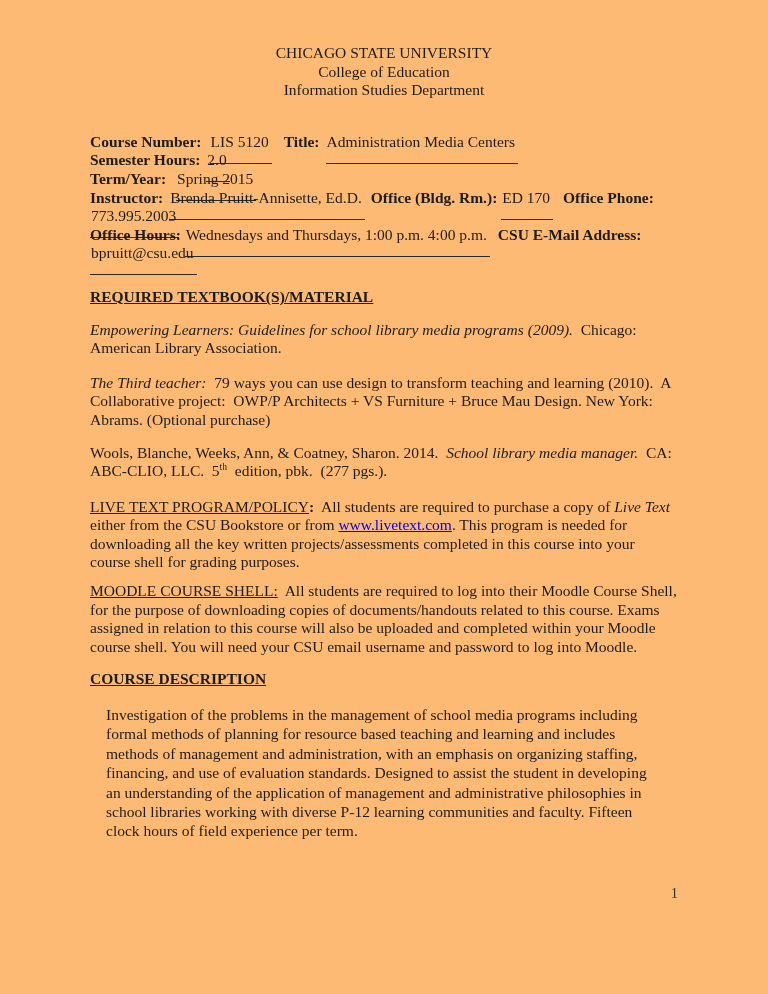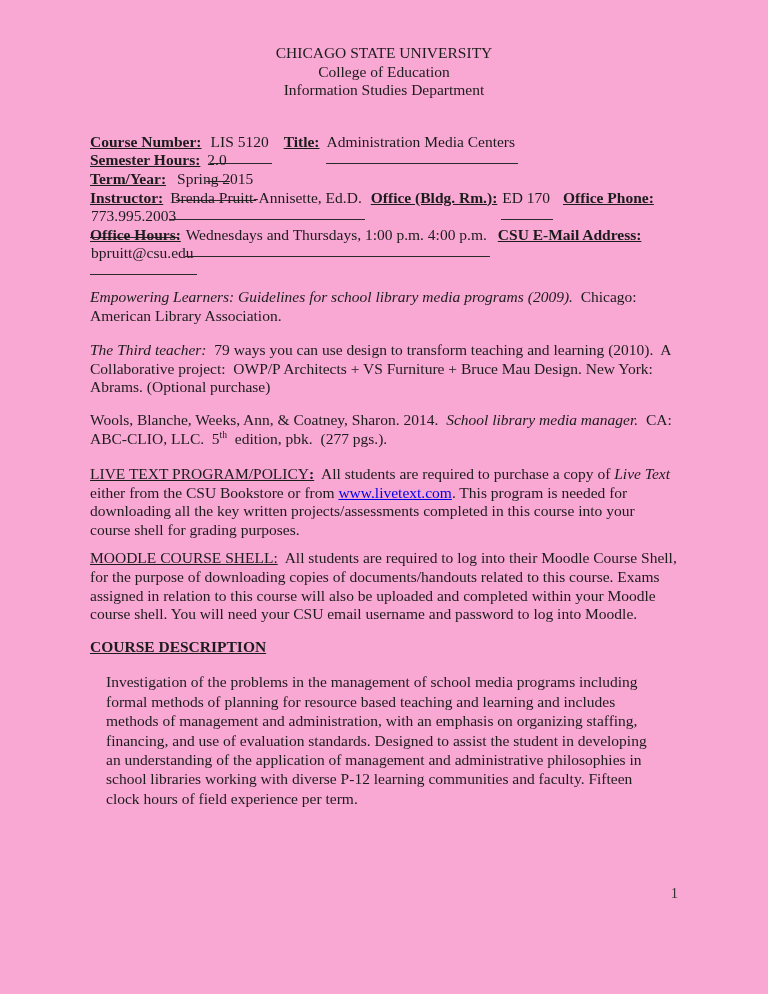--- a/index.html
+++ b/index.html
@@ -1,32 +1,32 @@
 <!DOCTYPE html>
 <html><head>
 <meta charset="utf-8">
 <style>
   * { box-sizing: border-box; }
   html, body { margin: 0; padding: 0; background: #ffffff; }
   .page {
     position: relative;
     width: 768px;
     height: 994px;
-    background: #f9a8d4;
+    background: #fdba74;
     padding: 44px 90px 0 90px;
     font-family: "Liberation Serif", "DejaVu Serif", serif;
     font-size: 15.5px;
     line-height: 18.6px;
     color: #1c1c1c;
     overflow: hidden;
   }
   .doc-header { text-align: center; margin: 0 0 33px 0; }
   .doc-header div { white-space: pre-wrap; }
 
-  b { font-weight: bold; text-decoration: underline; }
+  b { font-weight: bold; }
   em { font-style: italic; }
 
   .course-info { margin: 0 0 25px 0; }
   .line { margin: 0; white-space: pre-wrap; }
 
   
   .sp4, .sp6, .sp8, .sp10, .sp12 { display: inline-block; height: 1px; } .sp6 { width: 6px; } .sp8 { width: 8px; }
   .sp10 { width: 10px; } .sp12 { width: 12px; }
 
   
@@ -75,20 +75,21 @@
 
   <section class="course-info">
     <p class="line"><b>Course Number:</b><span class="sp8"></span><span class="u">LIS 5120</span><span class="sp12"></span><b>Title:</b><span class="sp6"></span><span class="u">Administration Media Centers</span></p>
     <p class="line"><b>Semester Hours:</b><span class="sp6"></span><span class="u">2.0</span></p>
     <p class="line"><b>Term/Year:</b><span class="sp10"></span><span class="u">Spring 2015</span></p>
     <p class="line"><b>Instructor:</b><span class="sp6"></span><span class="u">Brenda Pruitt-Annisette, Ed.D.</span><span class="sp6"></span><b>Office (Bldg. Rm.):</b> <span class="u">ED 170</span><span class="sp10"></span><b>Office Phone:</b> <span class="u">773.995.2003</span></p>
     <p class="line"><b>Office Hours:</b> <span class="u">Wednesdays and Thursdays, 1:00 p.m. 4:00 p.m.</span><span class="sp8"></span><b>CSU E-Mail Address:</b> <span class="u">bpruitt@csu.edu</span></p>
   </section>
 
   <section>
+    <div class="heading req-heading">REQUIRED TEXTBOOK(S)/MATERIAL</div>
     <p class="para e1"><em>Empowering Learners: Guidelines for school library media programs (2009).</em><span>  Chicago: American Library Association.</span></p>
     <p class="para e2"><em>The Third teacher:</em><span>  79 ways you can use design to transform teaching and learning (2010).  A Collaborative project:  OWP/P Architects + VS Furniture + Bruce Mau Design. New York: Abrams. (Optional purchase)</span></p>
     <p class="para e3"><span>Wools, Blanche, Weeks, Ann, &amp; Coatney, Sharon. 2014.  </span><em>School library media manager.</em><span>  CA: ABC-CLIO, LLC.  5</span><sup>th</sup><span>  edition, pbk.  (277 pgs.).</span></p>
   </section>
 
   <section>
     <p class="para lt"><span class="ul-run">LIVE TEXT PROGRAM/POLICY</span><b>:</b><span>  All students are required to purchase a copy of </span><em>Live Text</em><span> either from the CSU Bookstore or from </span><a class="link">www.livetext.com</a><span>. This program is needed for downloading all the key written projects/assessments completed in this course into your course shell for grading purposes.</span></p>
   </section>
 
   <section>

